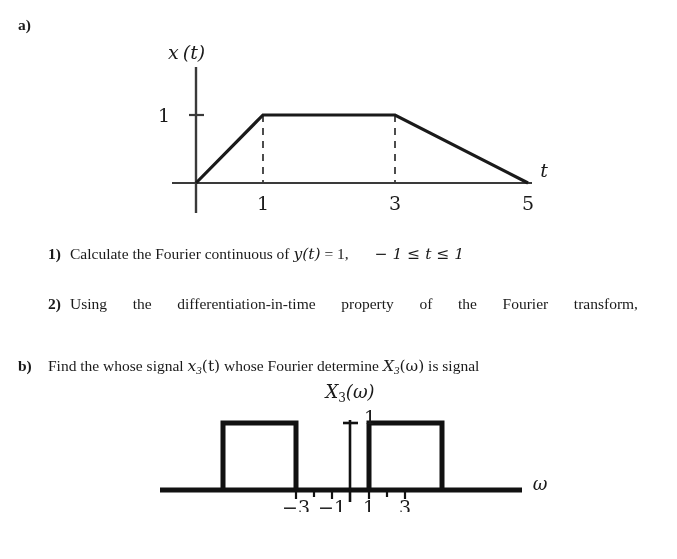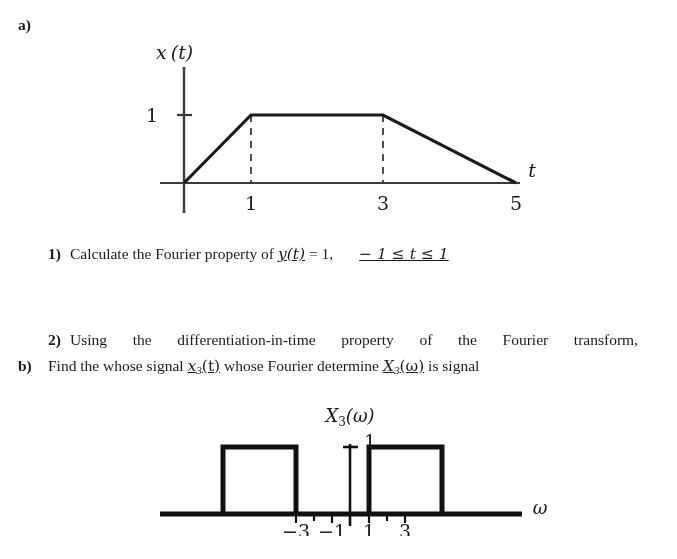--- a/index.html
+++ b/index.html
@@ -23,21 +23,20 @@
     line-height: 1.45;
     color: #1a1a1a;
   }
   .marker {
     font-weight: bold;
     font-family: "Liberation Serif", "DejaVu Serif", serif;
   }
   .mathvar {
     font-style: italic;
     font-family: "DejaVu Serif", "Liberation Serif", serif;
-    text-decoration: underline;
   }
   .sub {
     font-size: 0.72em;
     vertical-align: -0.28em;
     font-style: italic;
   }
   .upr { font-style: normal; }
 
   
   #q-a {
@@ -65,21 +64,20 @@
     top: 293px;
     width: 600px;
     display: flex;
     align-items: baseline;
   }
   #q-2 .marker { width: 22px; flex: none; }
   #q-2 .just {
     text-align: justify;
     text-align-last: left;
     width: 568px;
-    margin-top: 36px;
   }
   #q-2 .just .l1 {
     display: block;
     text-align: justify;
     text-align-last: justify;
   }
 
   
   #q-b {
     left: 18px;
@@ -87,22 +85,22 @@
     width: 640px;
     display: flex;
     align-items: baseline;
   }
   #q-b .marker { width: 30px; flex: none; }
 
   
   .figure {
     position: absolute;
   }
-  #fig-xt { left: 108px; top: 45px; width: 440px; height: 175px; text-align: right; }
-  #fig-x3 { left: 150px; top: 382px; width: 420px; height: 130px; margin-top: 24px; }
+  #fig-xt { left: 120px; top: 45px; width: 440px; height: 175px; text-align: right; }
+  #fig-x3 { left: 150px; top: 382px; width: 420px; height: 130px; }
 
   .fig-svg { display: block; }
 </style>
 </head>
 <body>
 
 <div class="qline" id="q-a">
   <span class="marker">a)</span>
 </div>
 
@@ -130,21 +128,21 @@
     <text x="143" y="165" font-size="19" text-anchor="middle" font-family="DejaVu Serif, Liberation Serif, serif" fill="#1a1a1a">1</text>
     <text x="275" y="165" font-size="19" text-anchor="middle" font-family="DejaVu Serif, Liberation Serif, serif" fill="#1a1a1a">3</text>
     <text x="408" y="165" font-size="19" text-anchor="middle" font-family="DejaVu Serif, Liberation Serif, serif" fill="#1a1a1a">5</text>
 
     <text x="424" y="132" font-size="19" font-style="italic" text-anchor="middle" font-family="DejaVu Serif, Liberation Serif, serif" fill="#1a1a1a">t</text>
   </svg>
 </div>
 
 <div class="qline" id="q-1">
   <span class="marker">1)</span>
-  <span><span>Calculate the Fourier property of </span><span class="mathvar">y(t)</span><span> = 1,</span><span style="display:inline-block;width:26px"></span><span class="mathvar">− 1 ≤ t ≤ 1</span></span>
+  <span><span>Calculate the Fourier continuous of </span><span class="mathvar">y(t)</span><span> = 1,</span><span style="display:inline-block;width:26px"></span><span class="mathvar">− 1 ≤ t ≤ 1</span></span>
 </div>
 
 <div class="qline" id="q-2">
   <span class="marker">2)</span>
   <span class="just">
     <span class="l1">Using the differentiation-in-time property of the Fourier transform,</span>
   </span>
 </div>
 
 <div class="qline" id="q-b">

